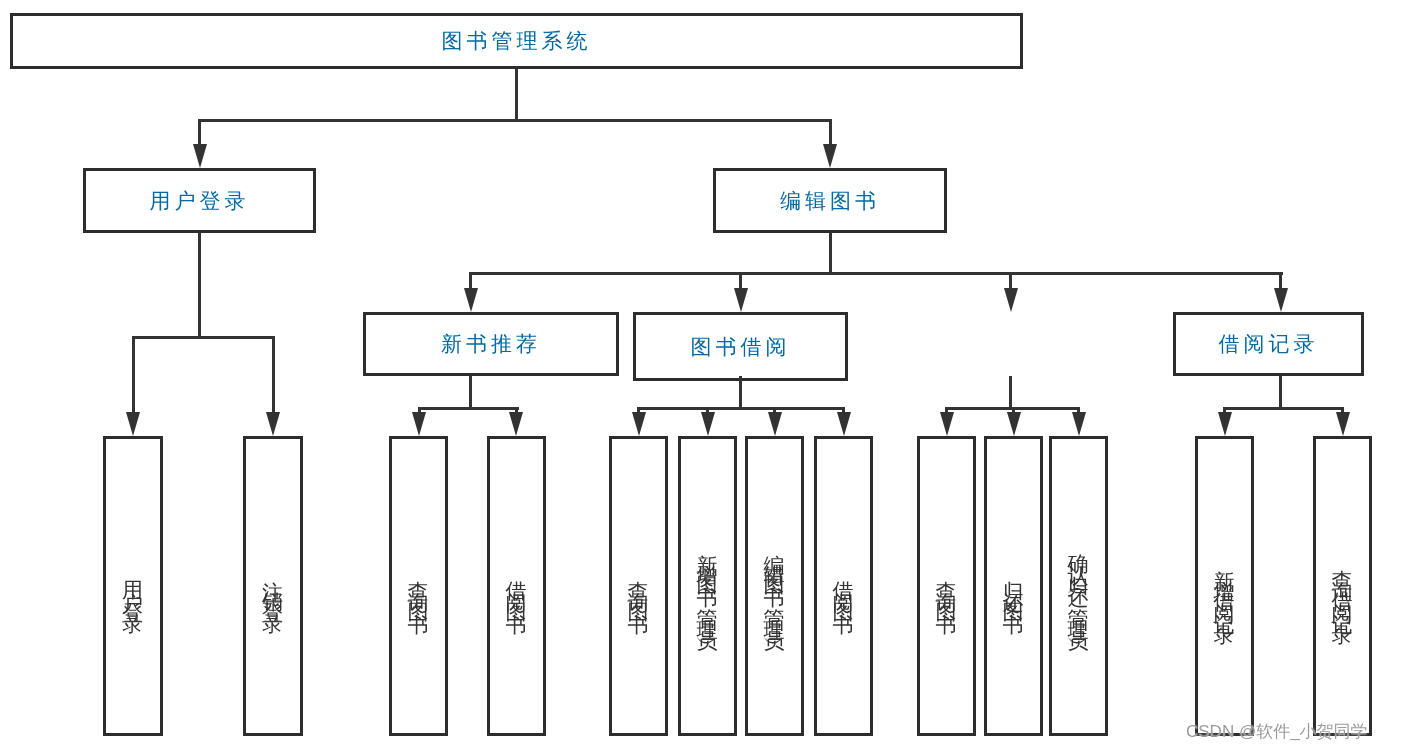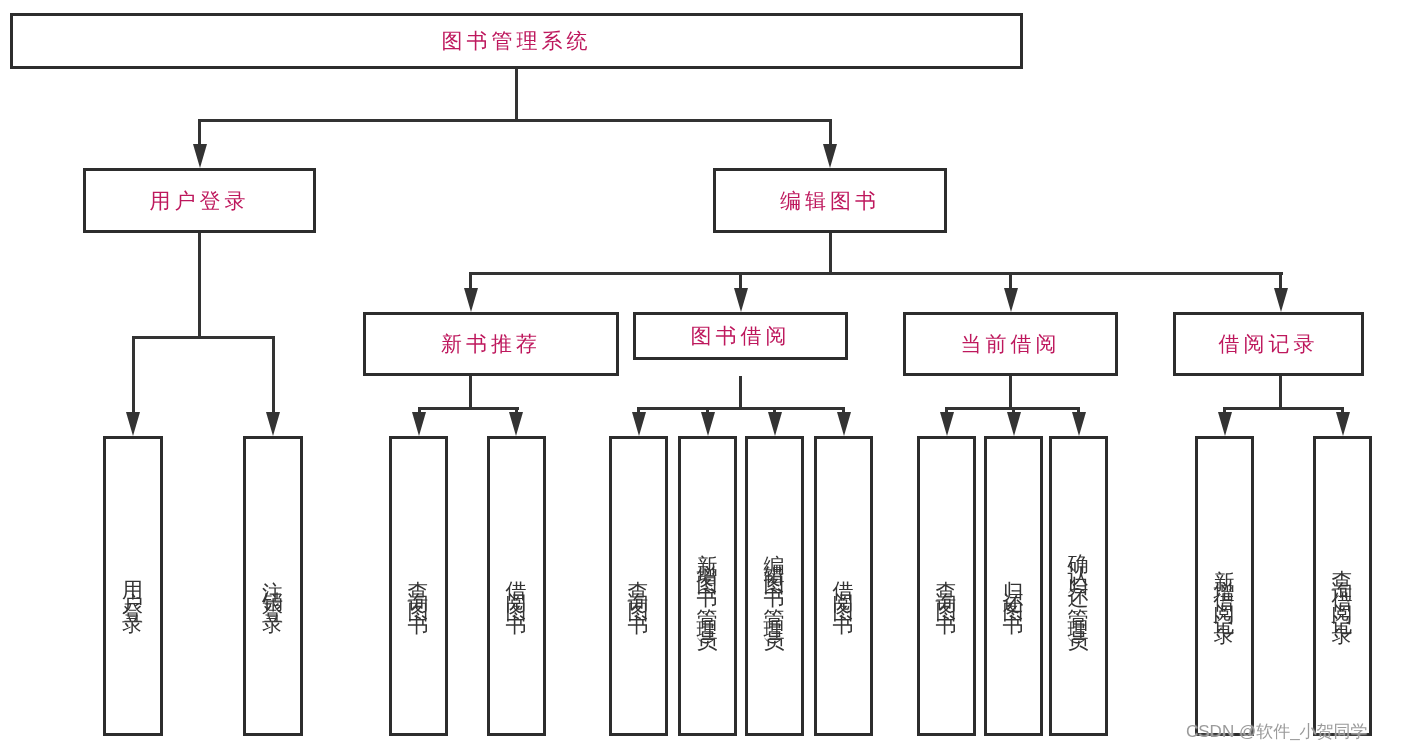--- a/index.html
+++ b/index.html
@@ -5,21 +5,21 @@
   html,body { margin:0; padding:0; background:#ffffff; }
   .canvas {
     position:relative; width:1405px; height:747px; background:#ffffff;
     font-family:"Liberation Sans", sans-serif; overflow:hidden;
   }
   .box {
     position:absolute; box-sizing:border-box; border:3px solid #2d2d2d;
     background:#ffffff; display:flex; align-items:center; justify-content:center;
   }
   .hlabel {
-    color:#be185d; font-size:21px; letter-spacing:4px; white-space:nowrap;
+    color:#0369a1; font-size:21px; letter-spacing:4px; white-space:nowrap;
   }
   .vlabel {
     color:#333333; font-size:21px; letter-spacing:11px;
     writing-mode:vertical-rl; text-orientation:mixed; line-height:1;
   }
   .ln { position:absolute; background:#333333; }
   .arr {
     position:absolute; width:0; height:0;
     border-left:7px solid transparent; border-right:7px solid transparent;
     border-top:24px solid #333333;
@@ -41,25 +41,22 @@
   <div class="box" style="left:83px;top:168px;width:233px;height:65px">
     <span class="hlabel">用户登录</span>
   </div>
   <div class="box" style="left:713px;top:168px;width:234px;height:65px">
     <span class="hlabel">编辑图书</span>
   </div>
 
   <div class="box" style="left:363px;top:312px;width:256px;height:64px">
     <span class="hlabel">新书推荐</span>
   </div>
-  <div class="box" style="left:633px;top:312px;width:215px;height:48px">
+  <div class="box" style="left:633px;top:312px;width:215px;height:69px">
     <span class="hlabel">图书借阅</span>
-  </div>
-  <div class="box" style="left:903px;top:312px;width:215px;height:64px">
-    <span class="hlabel">当前借阅</span>
   </div>
   <div class="box" style="left:1173px;top:312px;width:191px;height:64px">
     <span class="hlabel">借阅记录</span>
   </div>
 
   <div class="box" style="left:103px;top:436px;width:60px;height:300px">
     <span class="vlabel">用户登录</span>
   </div>
   <div class="box" style="left:243px;top:436px;width:60px;height:300px">
     <span class="vlabel">注销登录</span>

